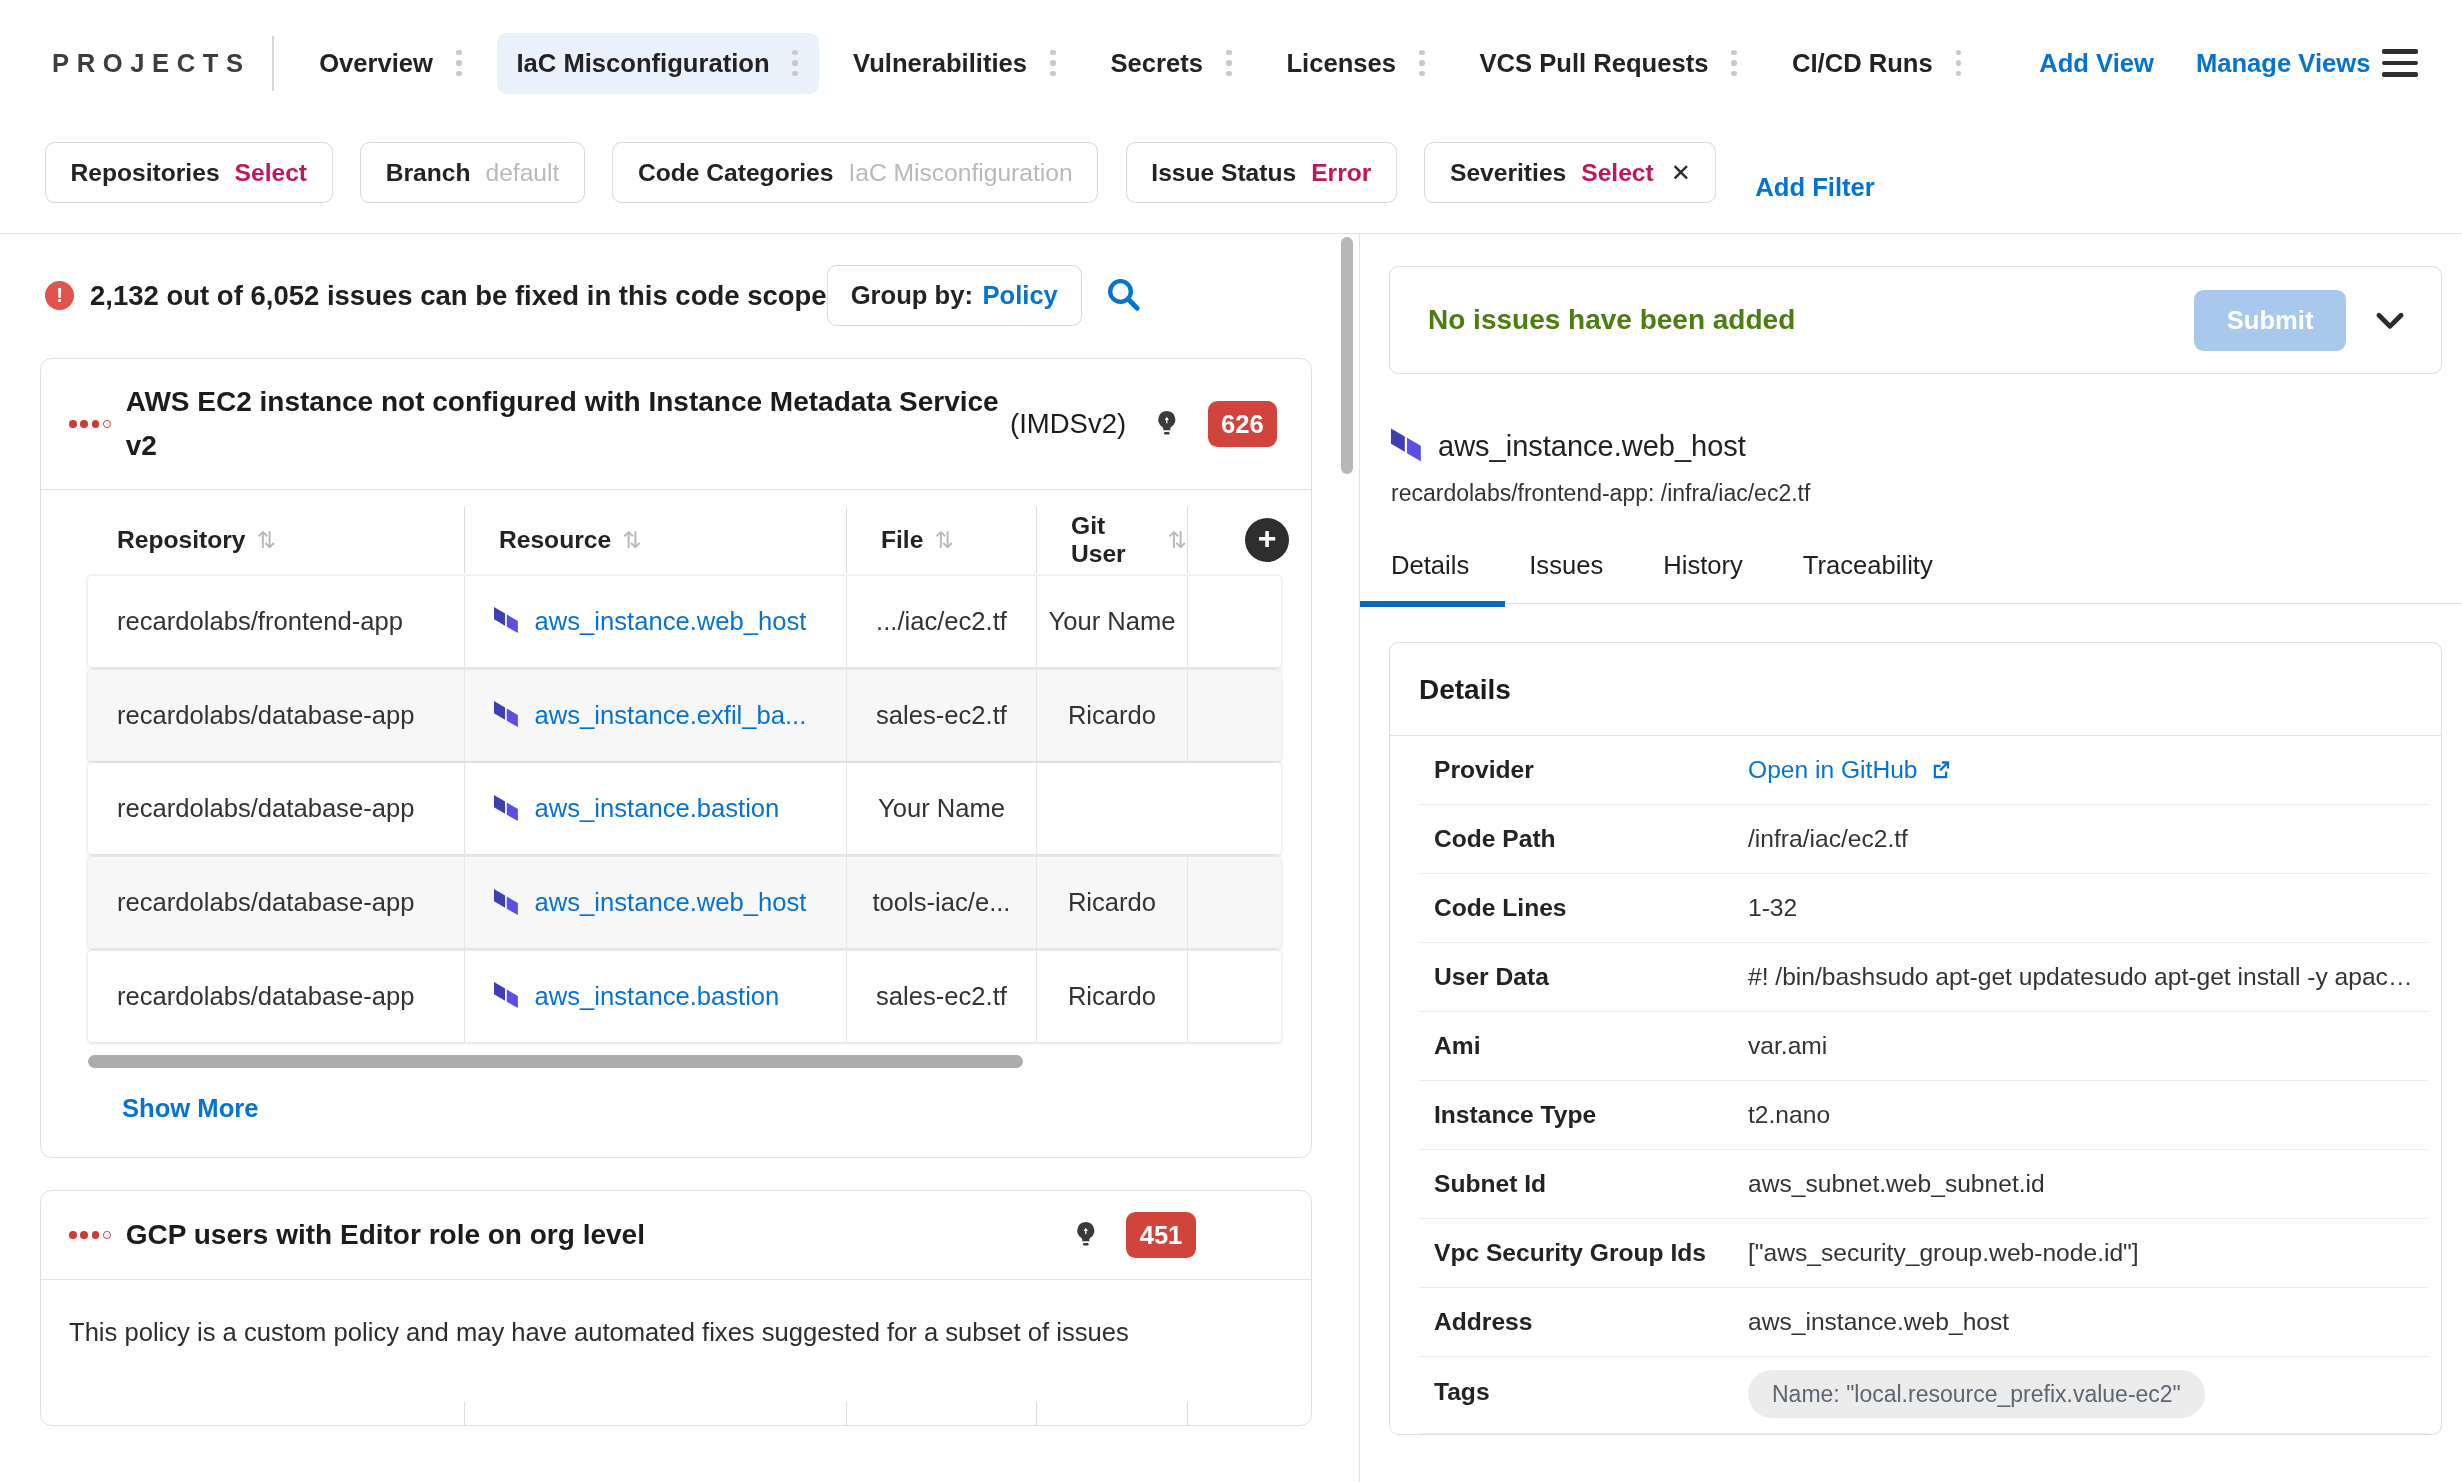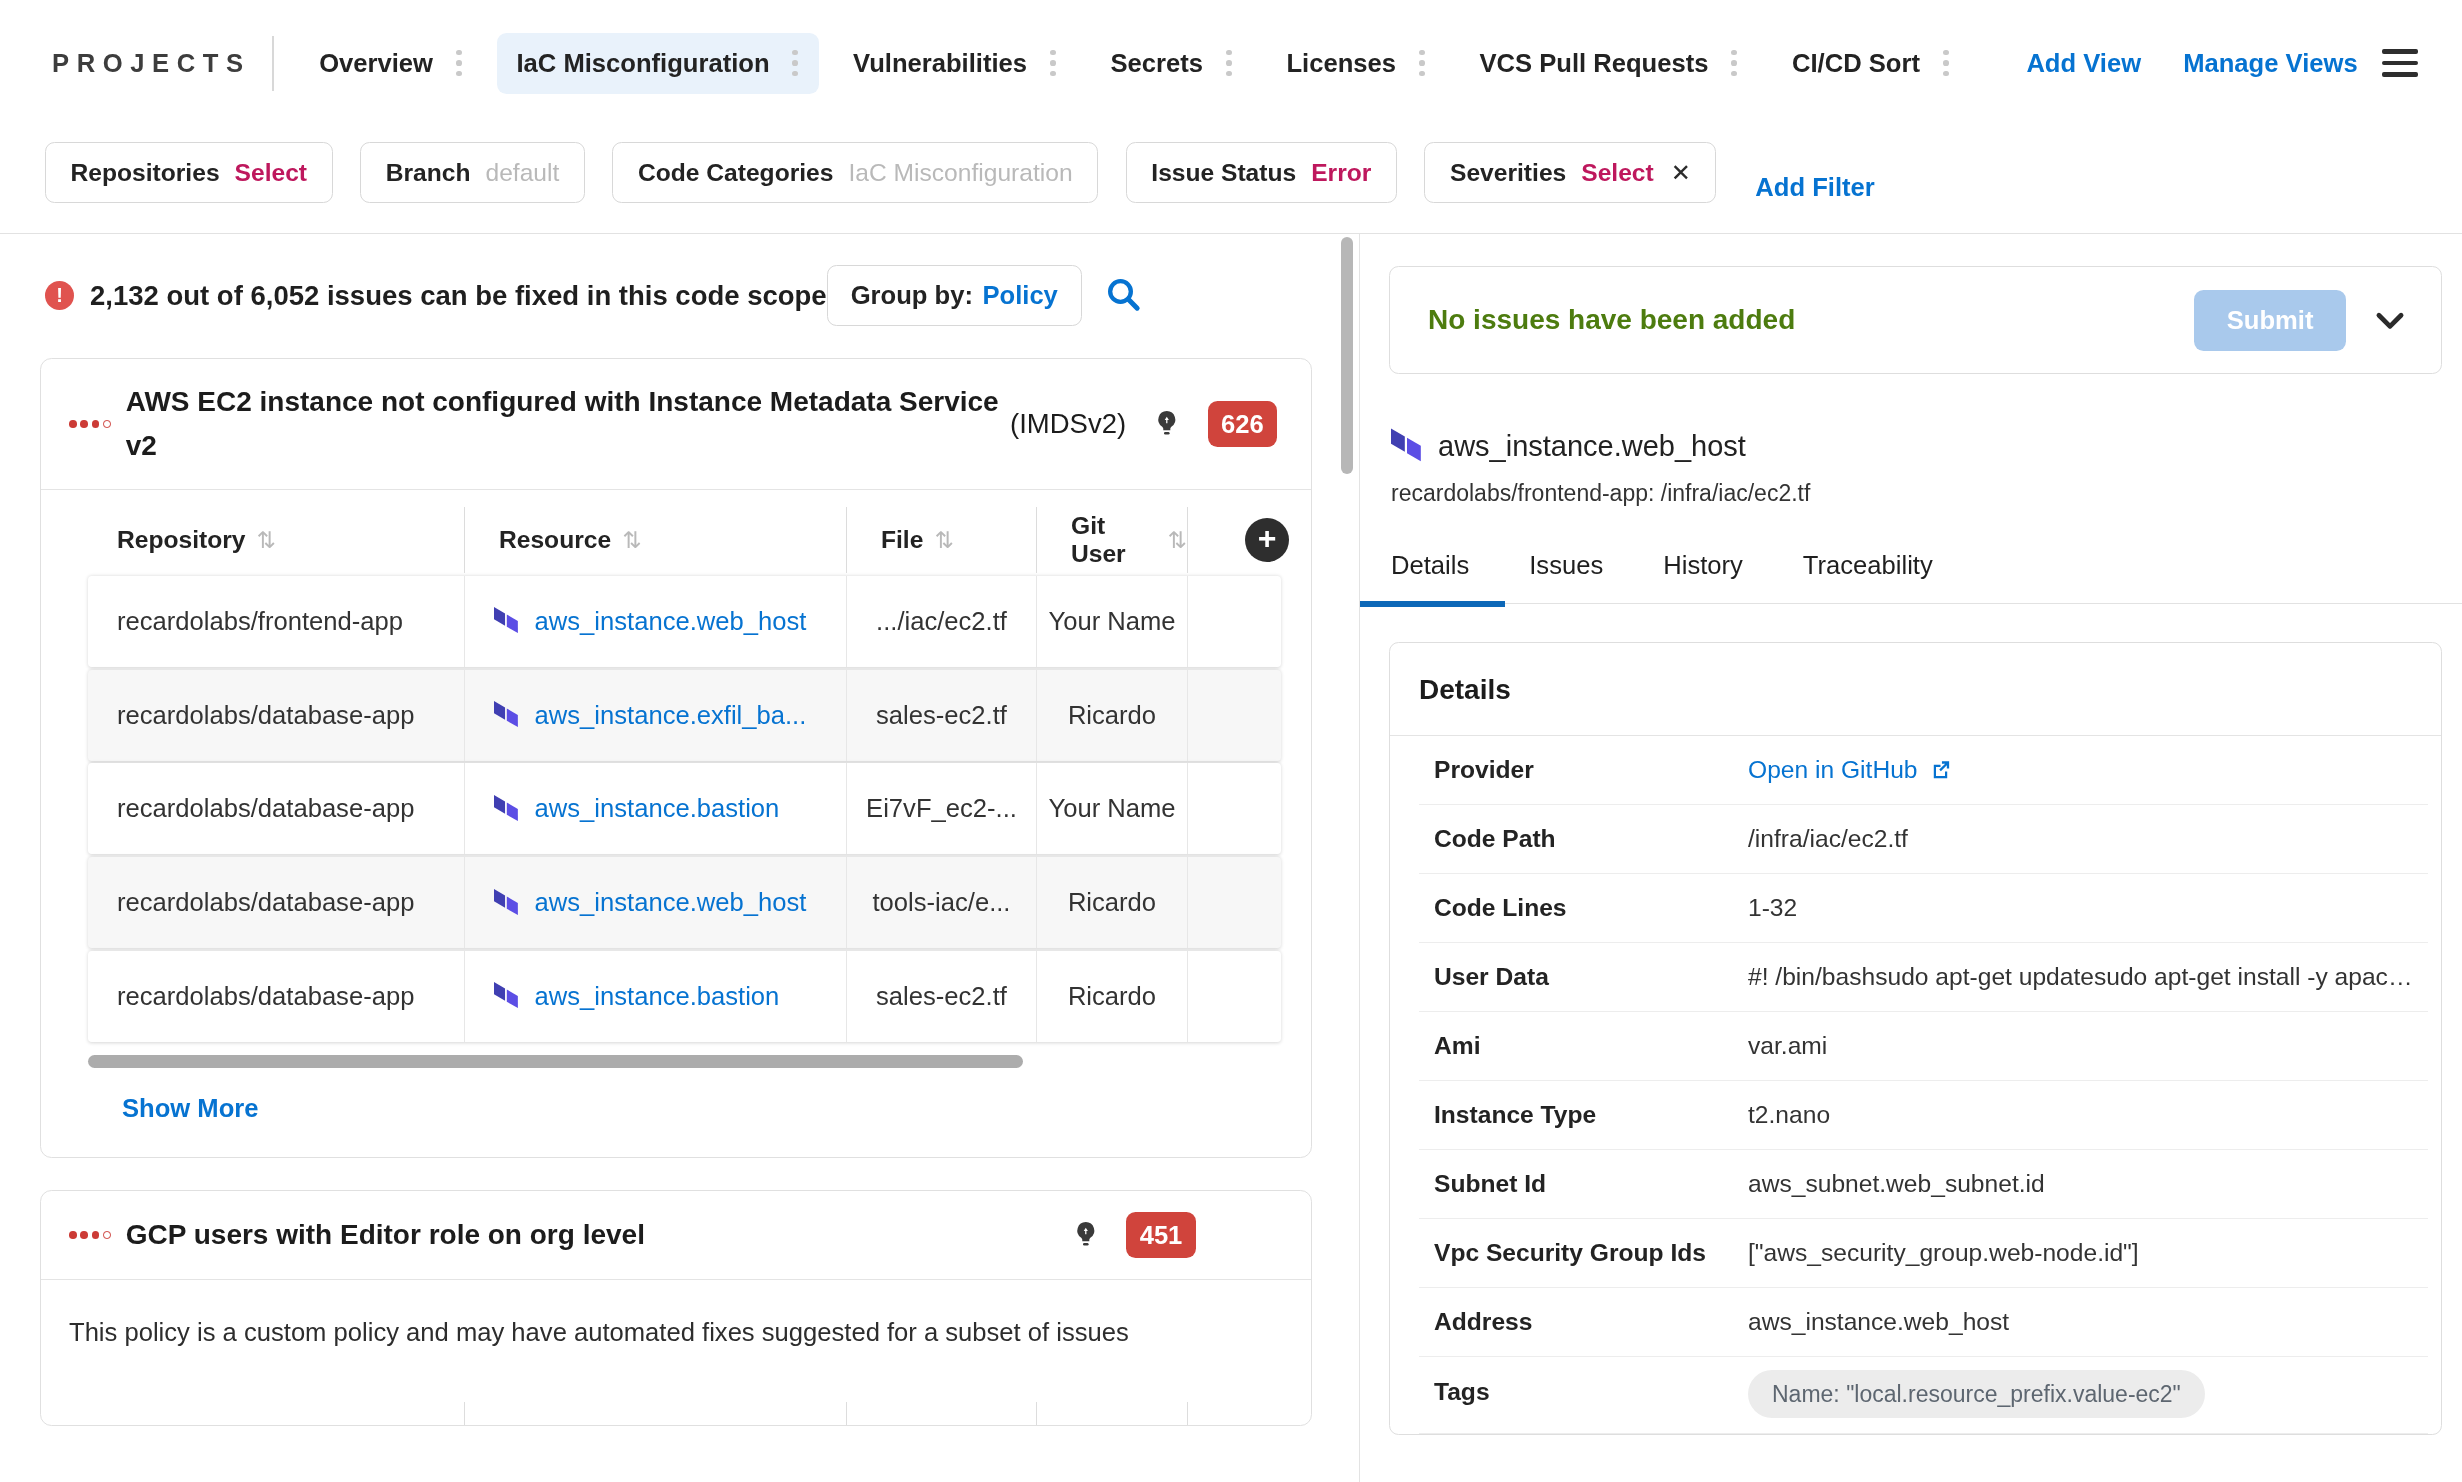--- a/index.html
+++ b/index.html
@@ -164,21 +164,21 @@
       </div>
       <div class="nav-item">
         <span class="nav-label">VCS Pull Requests</span>
         <span class="kebab">
           <i></i>
           <i></i>
           <i></i>
         </span>
       </div>
       <div class="nav-item">
-        <span class="nav-label">CI/CD Sort</span>
+        <span class="nav-label">CI/CD Runs</span>
         <span class="kebab">
           <i></i>
           <i></i>
           <i></i>
         </span>
       </div>
     </nav>
   <a class="nav-link">Add View</a>
   <a class="nav-link">Manage Views</a>
   <div class="hamburger">
@@ -313,21 +313,20 @@
               <div>recardolabs/database-app</div>
               <div>
                 <span class="tf-icon">
                   <svg width="25.6" height="28" viewBox="0 0 22 24">
                     <polygon points="0,0 9.5,5.5 9.5,16 0,10.5" fill="#403fb2"></polygon>
                     <polygon points="11,6.4 20.5,11.9 20.5,22.4 11,16.9" fill="#5c4ee5"></polygon>
                   </svg>
                 </span>
                 <a class="res-link">aws_instance.bastion</a>
               </div>
-              <div class="cell-center">Ei7vF_ec2-...</div>
               <div class="cell-center">Your Name</div>
               <div></div>
             </div>
             <div class="grid-cols trow alt">
               <div>recardolabs/database-app</div>
               <div>
                 <span class="tf-icon">
                   <svg width="25.6" height="28" viewBox="0 0 22 24">
                     <polygon points="0,0 9.5,5.5 9.5,16 0,10.5" fill="#403fb2"></polygon>
                     <polygon points="11,6.4 20.5,11.9 20.5,22.4 11,16.9" fill="#5c4ee5"></polygon>

